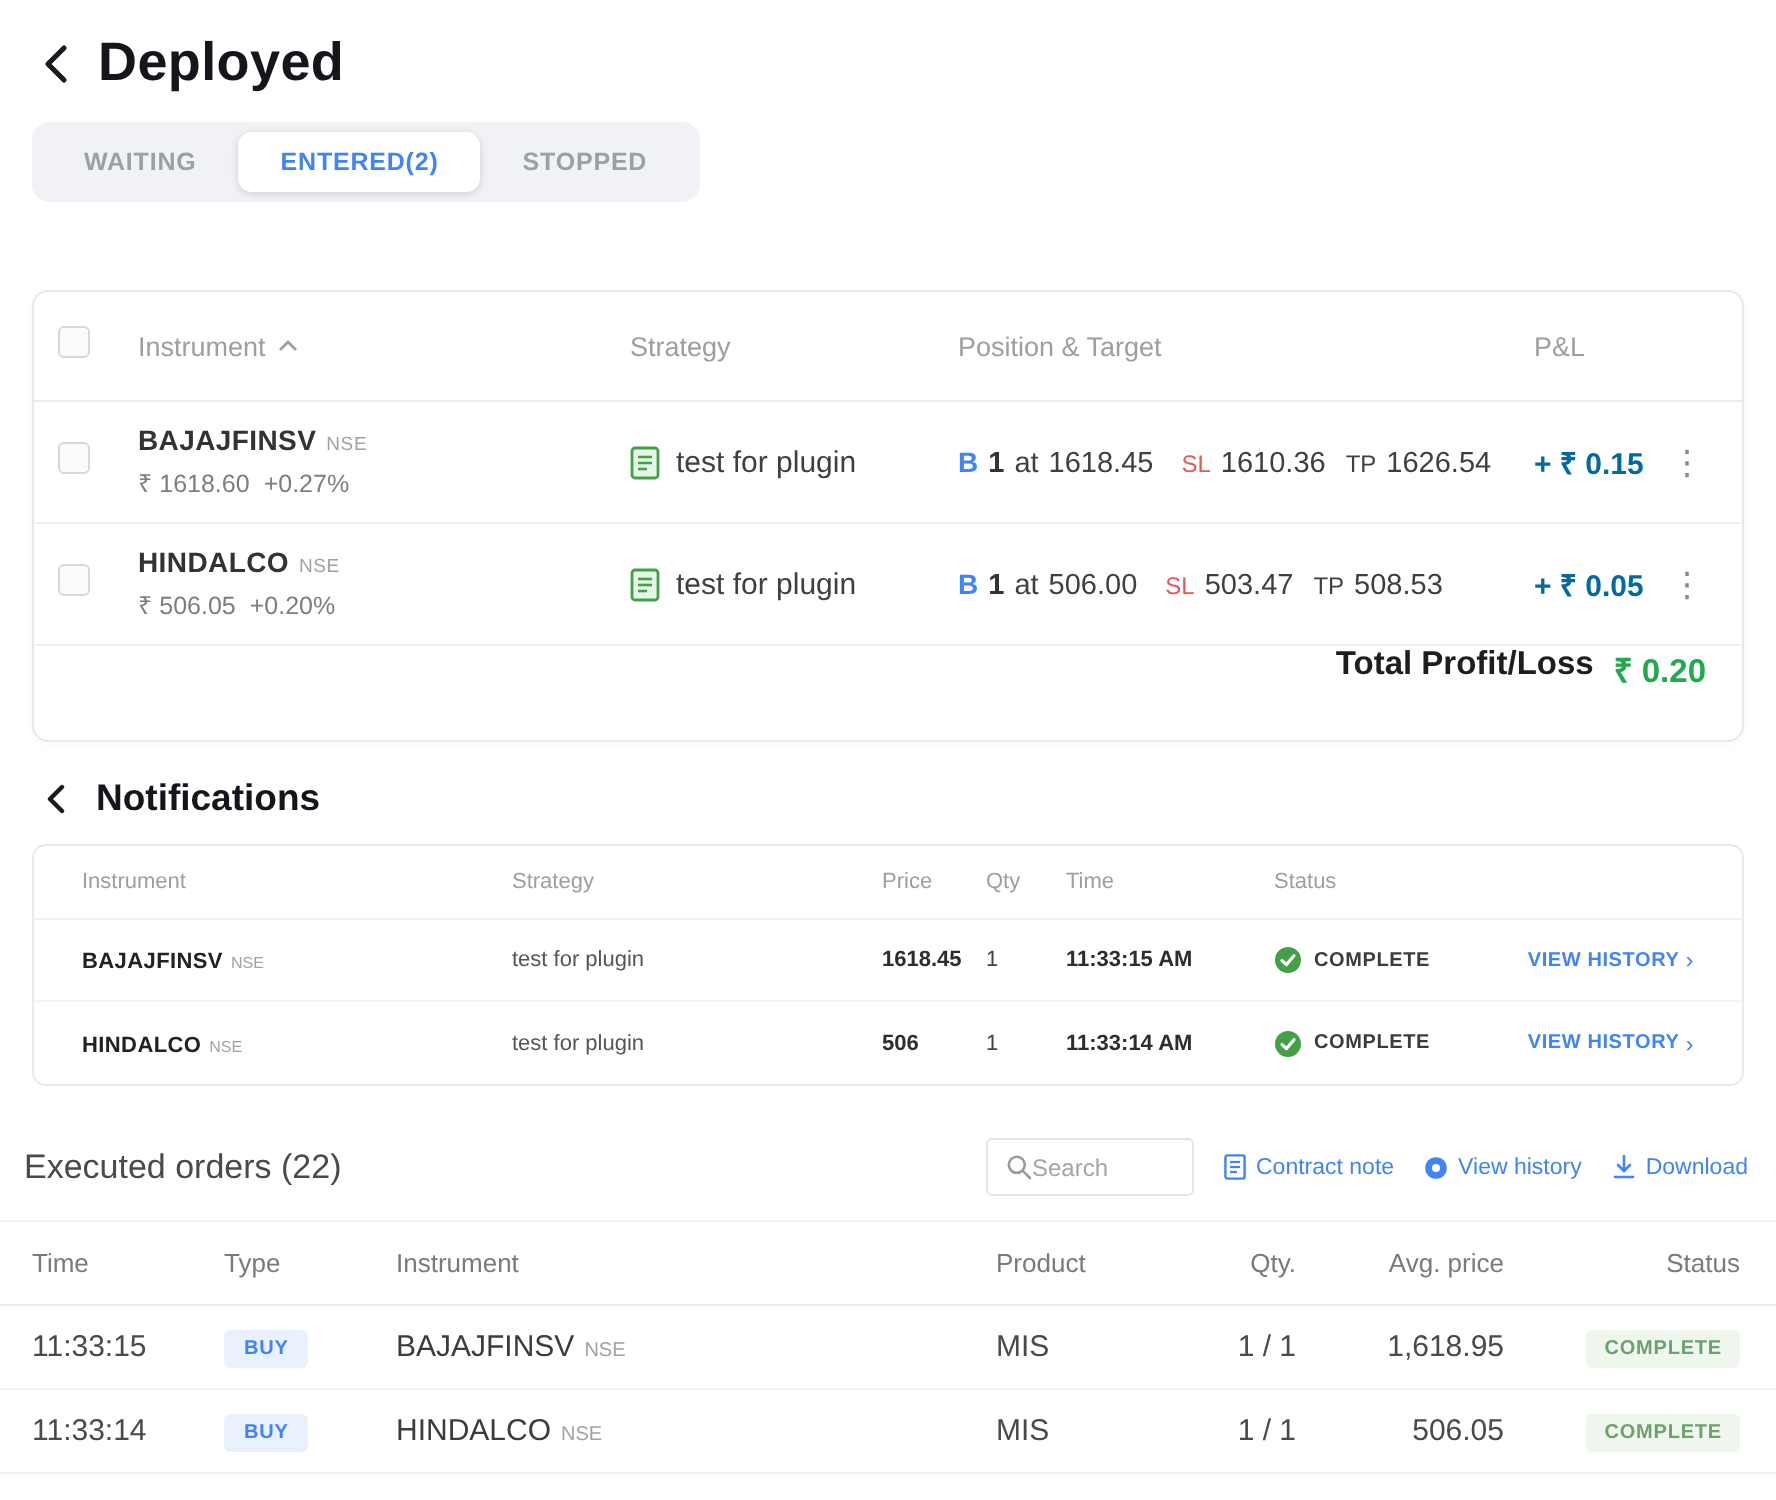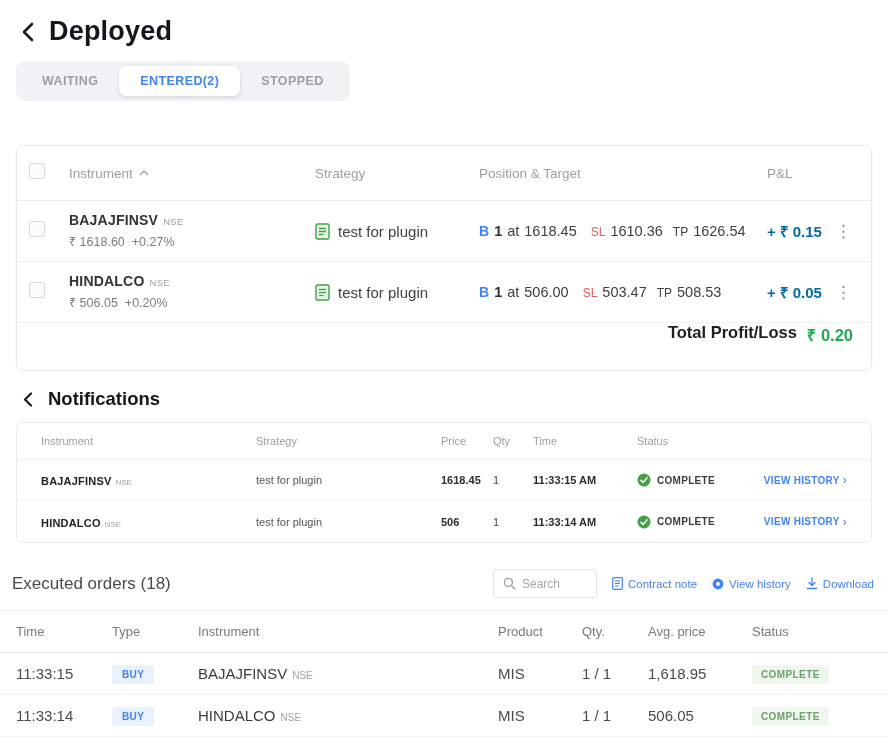--- a/index.html
+++ b/index.html
@@ -54,29 +54,29 @@
   .n-price,.n-time{font-size:11px;font-weight:700;color:#2d2d2d}
   .n-qty{font-size:11px;color:#444}
   .n-status{display:flex;align-items:center;gap:6px;font-size:10px;font-weight:700;color:#3c3c3c;letter-spacing:.3px}
   .n-action{display:flex;justify-content:flex-end;align-items:center;gap:3px;color:#4184f3;font-size:10px;font-weight:700;letter-spacing:.3px;cursor:pointer;white-space:nowrap}
   .n-chevron{font-size:12px;font-weight:400;line-height:1}
 
   
   .exe-header{display:flex;align-items:center;justify-content:space-between;padding:26px 14px 12px 12px}
   .exe-title{font-size:17px;color:#4a4a4a}
   .exe-tools{display:flex;align-items:center;gap:15px}
-  .search-box{display:flex;align-items:center;gap:6px;border:1px solid #e4e4e4;border-radius:3px;height:29px;padding:0 9px;width:104px;background:#fff}
+  .search-box{display:flex;align-items:center;border:1px solid #e4e4e4;border-radius:3px;height:29px;padding:0 9px;width:104px;background:#fff}
   .search-box input{border:none;outline:none;width:68px;font-size:12px;color:#444;font-family:"Liberation Sans",sans-serif;background:transparent}
   .search-box input::placeholder{color:#a5a5a5}
   .tool-link{display:flex;align-items:center;gap:5px;color:#4184f3;font-size:11.5px;cursor:pointer;white-space:nowrap}
 
   .exe-row{display:grid;grid-template-columns:96px 86px 300px 84px 66px 104px 1fr;align-items:center;padding:0 18px 0 16px}
   .exe-head{height:43px;font-size:13px;color:#7a7a7a;border-bottom:1px solid #ebebeb;border-top:1px solid #f3f3f3}
   .exe-body{height:42px;border-bottom:1px solid #f3f3f3;font-size:15px;color:#4a4a4a}
-  .r{text-align:left}
+  .r{text-align:right}
   .e-name{font-size:15px;color:#3c3c3c}
   .e-exch{font-size:10px;color:#a2a2a2;margin-left:5px}
   .badge-buy{display:inline-block;padding:4px 10px;font-size:10px;font-weight:700;letter-spacing:.4px;color:#4184f3;background:#e9f1fd;border-radius:3px}
   .badge-complete{display:inline-block;padding:4px 9px;font-size:10px;font-weight:700;letter-spacing:.4px;color:#6fa06f;background:#eef6ee;border-radius:3px}
   .icon-wrap{display:inline-flex;align-items:center;justify-content:center}
 </style>
 </head>
 <body>
 
 
@@ -251,21 +251,21 @@
     </div>
     <div class="n-action">
       <span>VIEW HISTORY</span>
       <span class="n-chevron">›</span>
     </div>
   </div>
 </section>
 
 
 <div class="exe-header">
-  <div class="exe-title">Executed orders (18)</div>
+  <div class="exe-title">Executed orders (22)</div>
   <div class="exe-tools">
     <div class="search-box">
       <span class="icon-wrap">
         <svg width="13" height="13" viewBox="0 0 13 13">
             <circle cx="5.4" cy="5.4" r="4" fill="none" stroke="#9a9a9a" stroke-width="1.3"></circle>
             <line x1="8.4" y1="8.4" x2="12" y2="12" stroke="#9a9a9a" stroke-width="1.3" stroke-linecap="round"></line>
           </svg>
       </span>
       <input type="text" placeholder="Search" style="">
     </div>

